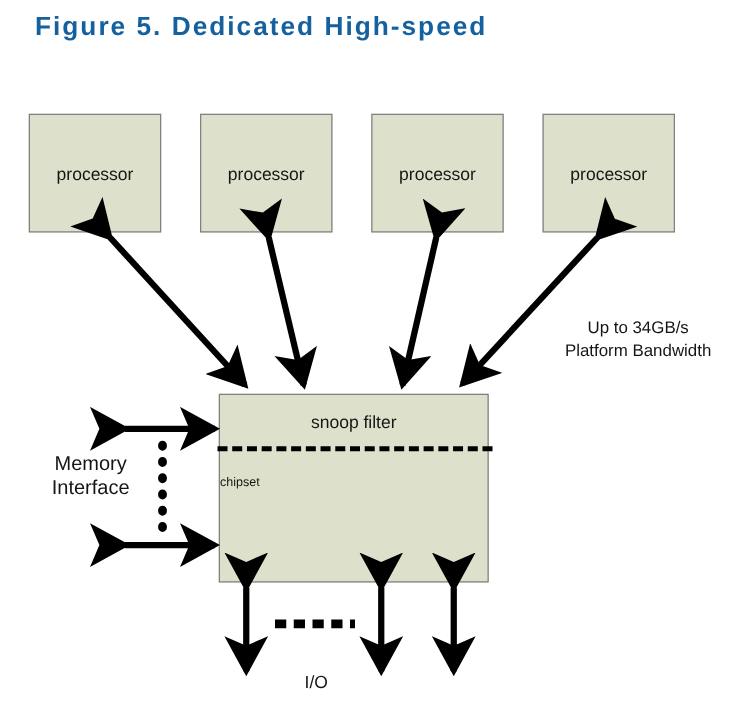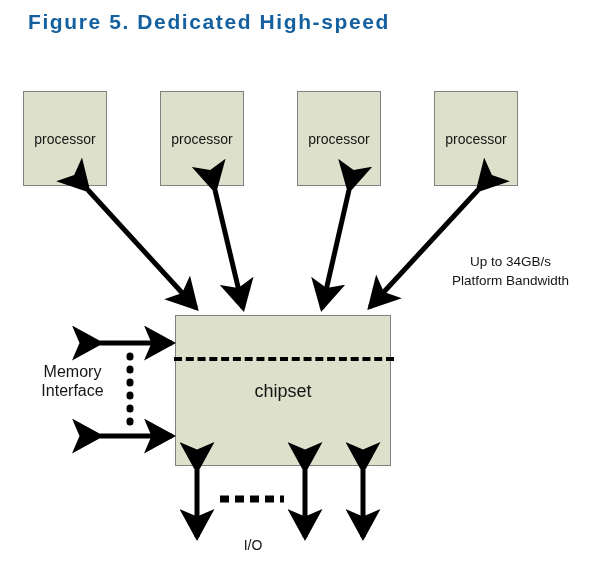--- a/index.html
+++ b/index.html
@@ -30,21 +30,21 @@
     display: block;
     text-align: left;
   }
   #figure-title .tline2 {
     display: block;
     text-align: left;
     padding-left: 150px;
   }
   .proc-box {
     position: absolute;
-    width: 84px;
+    width: 106px;
     height: 95px;
     background: #dde0ca;
     border: 1px solid #808080;
     box-sizing: border-box;
   }
   .proc-label {
     position: absolute;
     left: 0;
     top: 0;
     width: 100%;
@@ -80,22 +80,21 @@
     top: 41px;
     width: 220px;
     height: 0;
     border-top: 4px dashed #000000;
   }
   #chipset-label {
     position: absolute;
     left: 0;
     top: 65px;
     width: 100%;
-    text-align: center;
-    font-size: 18px;
+    font-size: 10px;
     color: #151515;
   }
   #bandwidth-note {
     position: absolute;
     left: 428px;
     top: 252px;
     width: 165px;
     text-align: center;
     font-size: 13.5px;
     color: #151515;
@@ -146,20 +145,21 @@
     <span class="proc-label">processor</span>
   </div>
   <div class="proc-box" style="left:297px; top:91px;">
     <span class="proc-label">processor</span>
   </div>
   <div class="proc-box" style="left:434px; top:91px;">
     <span class="proc-label">processor</span>
   </div>
 
   <div id="chipset-box">
+    <div id="snoop-filter-label">snoop filter</div>
     <div id="chipset-divider"></div>
     <div id="chipset-label">chipset</div>
   </div>
 
   <div id="bandwidth-note">
     <span>Up to 34GB/s</span><br>
     <span>Platform Bandwidth</span>
   </div>
 
   <div id="memory-interface-label">

